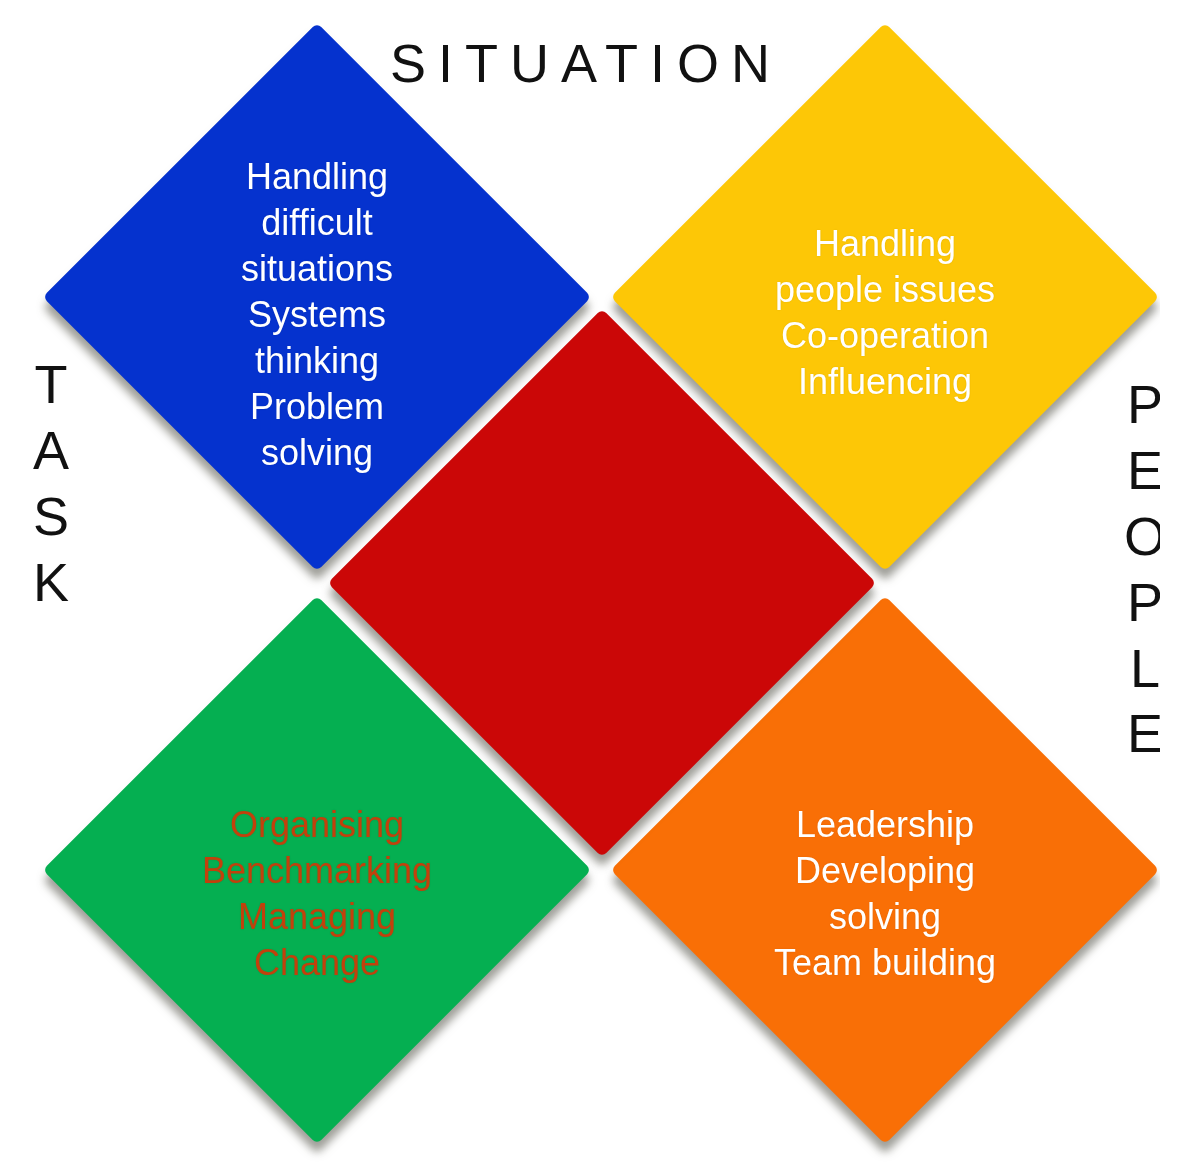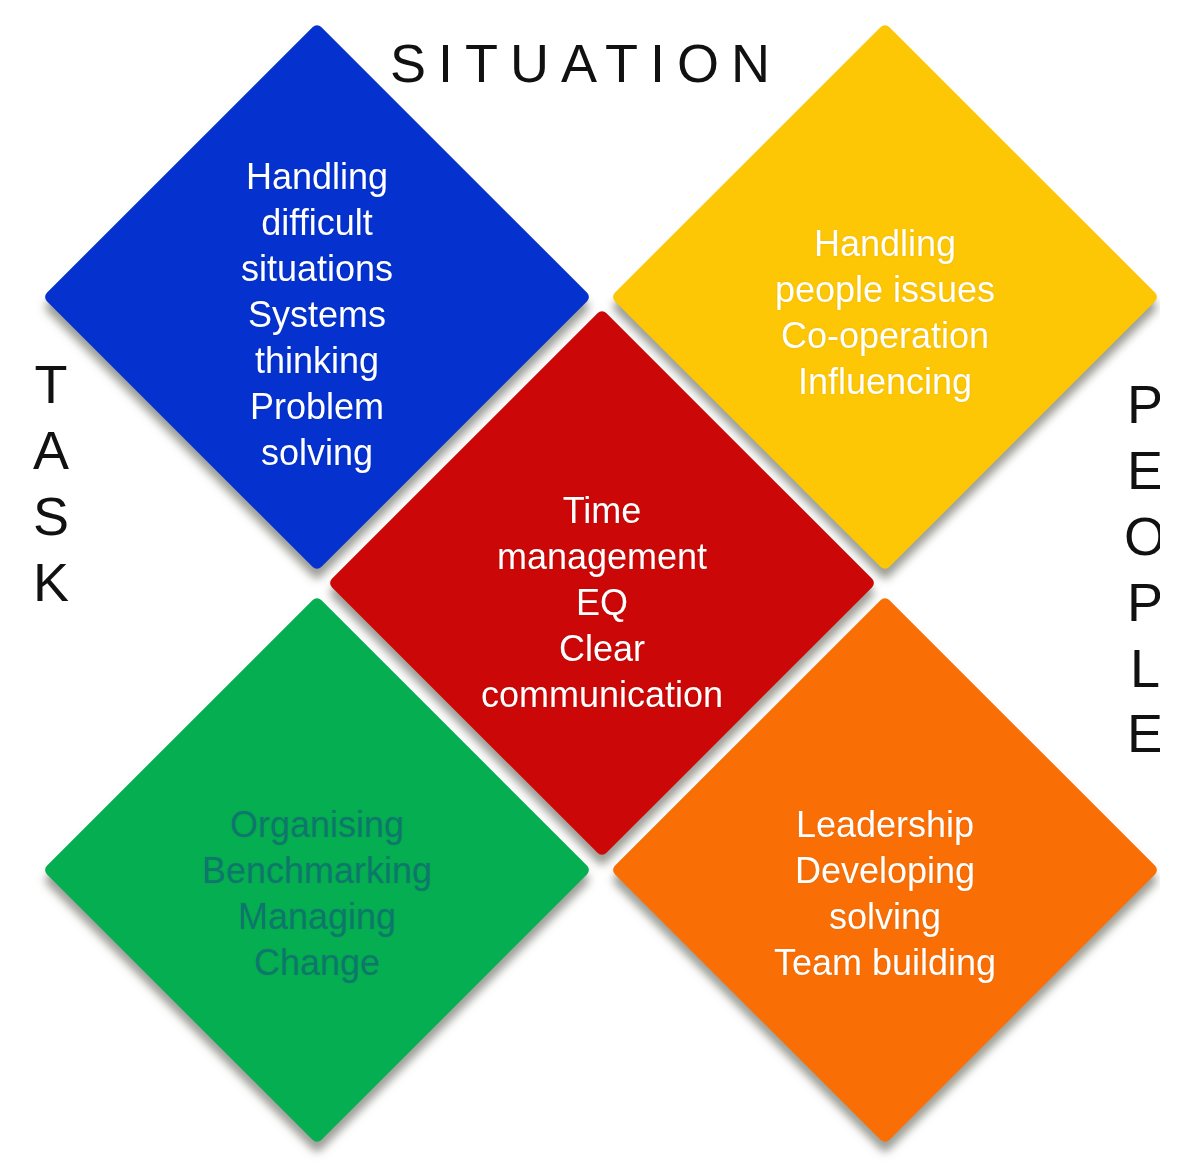--- a/index.html
+++ b/index.html
@@ -185,36 +185,31 @@
   <div class="diamond-wrap" id="diamond-situation-people">
     <div class="diamond-shape" style="background: rgb(253, 199, 6);"></div>
     <div class="diamond-text" style="color: rgb(255, 255, 255);">Handling
 people issues
 Co-operation
 Influencing</div>
   </div>
 
   <div class="diamond-wrap" id="diamond-task-process">
     <div class="diamond-shape" style="background: rgb(5, 175, 81);"></div>
-    <div class="diamond-text" style="color: #0f766e;">Organising
+    <div class="diamond-text" style="color: #c2410c;">Organising
 Benchmarking
 Managing
 Change</div>
   </div>
 
   <div class="diamond-wrap" id="diamond-process-people">
     <div class="diamond-shape" style="background: rgb(249, 111, 6);"></div>
     <div class="diamond-text" style="color: rgb(255, 255, 255);">Leadership
 Developing
 solving
 Team building</div>
   </div>
 
   <div class="diamond-wrap" id="diamond-core">
     <div class="diamond-shape" style="background: rgb(203, 7, 7);"></div>
-    <div class="diamond-text" style="color: rgb(255, 255, 255);">Time
-management
-EQ
-Clear
-communication</div>
   </div>
 
 </div>
 
 </body></html>

